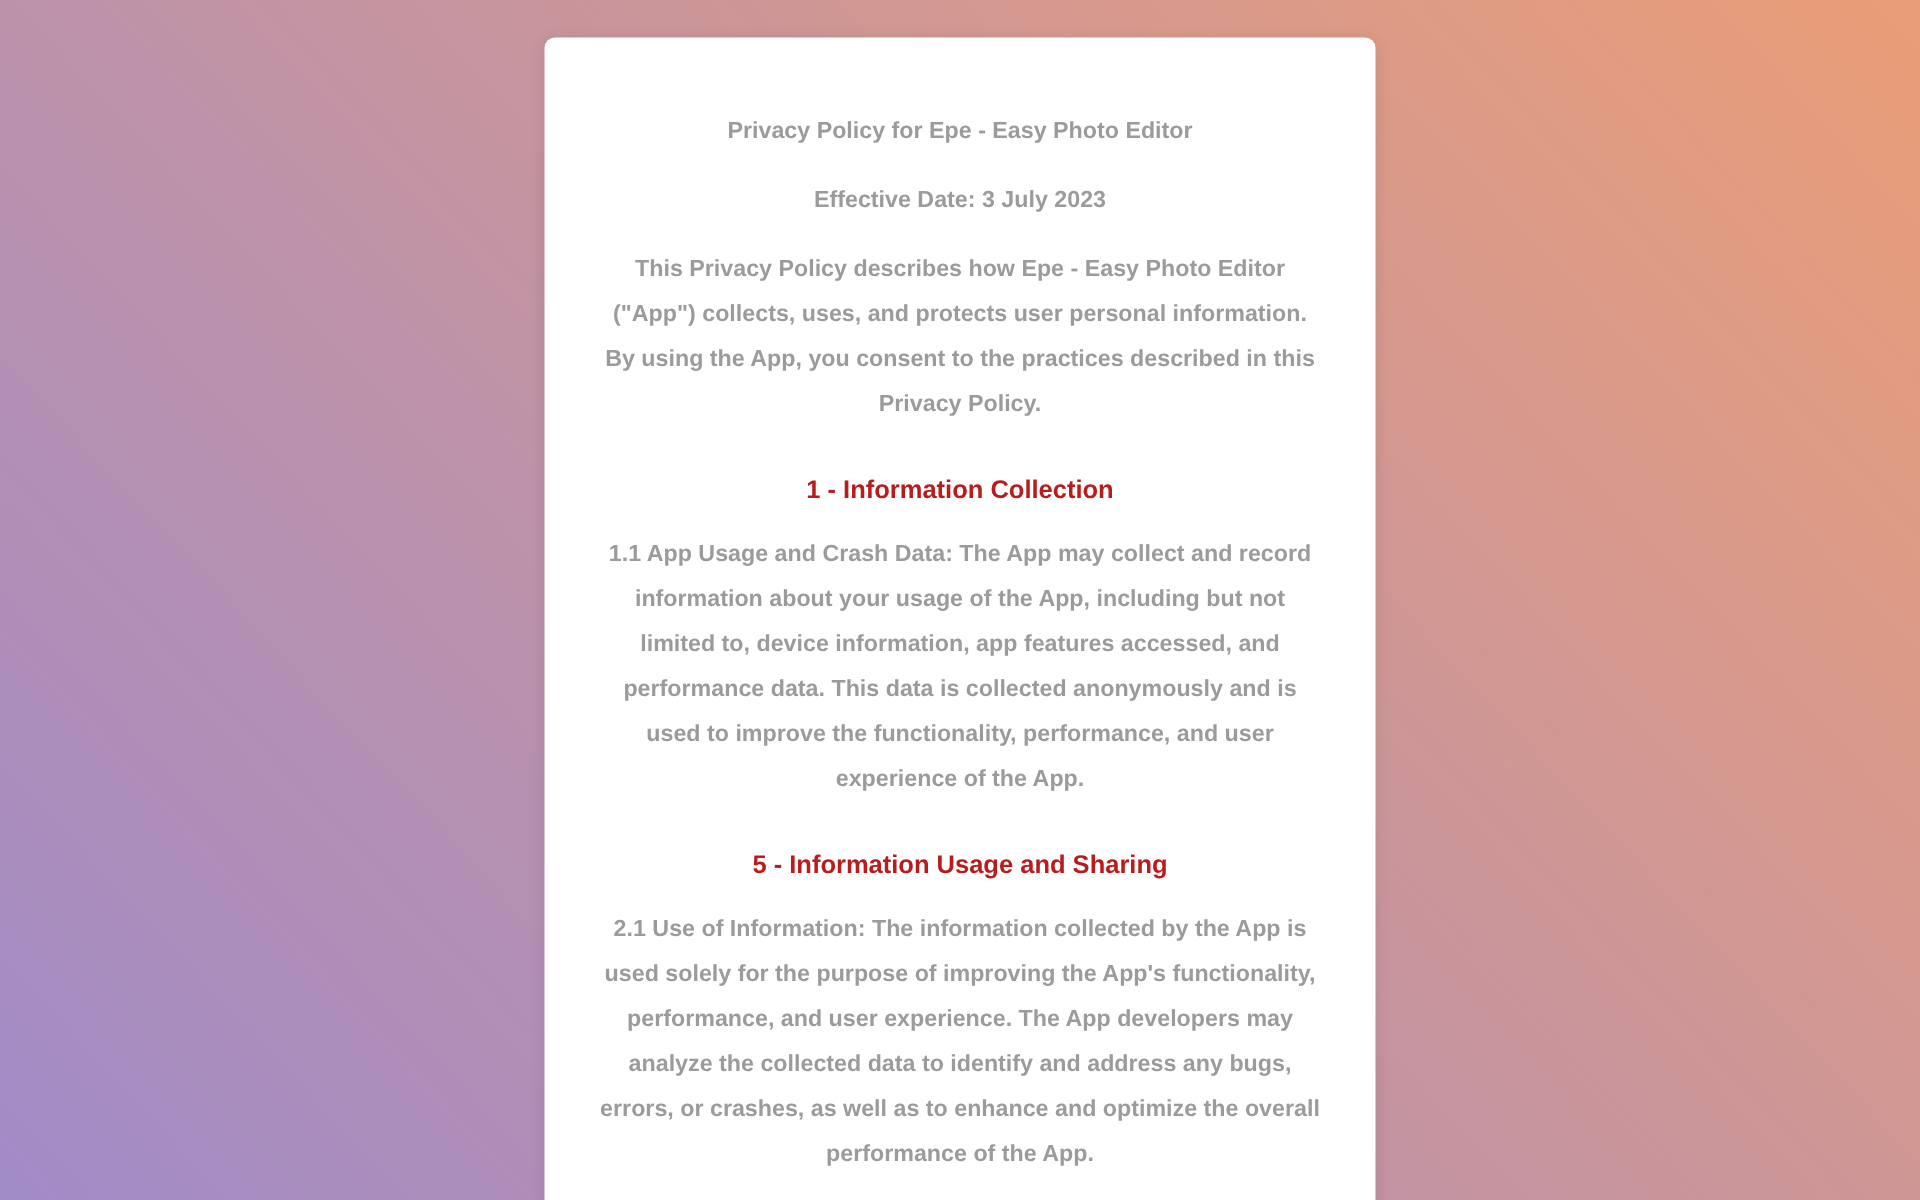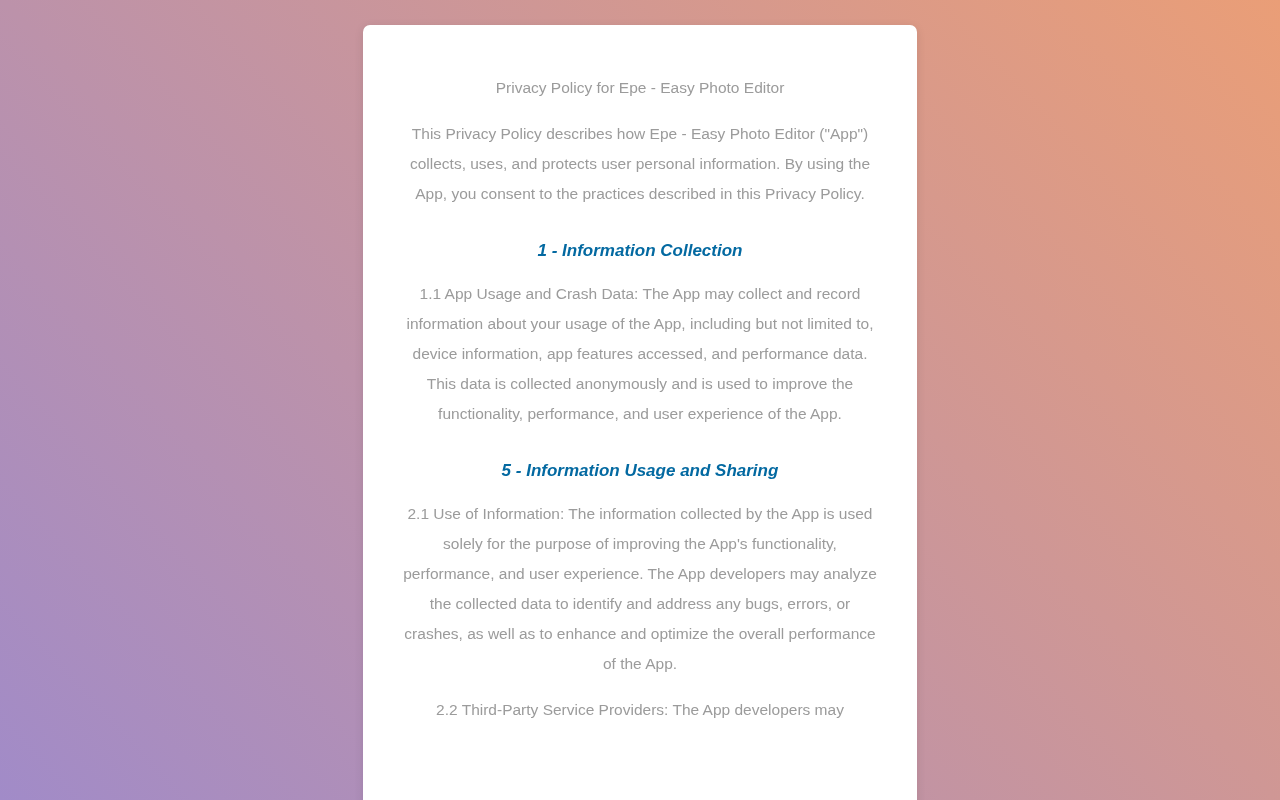--- a/index.html
+++ b/index.html
@@ -31,45 +31,45 @@
     font-size: 42px;
     line-height: 48px;
     font-weight: 300;
     letter-spacing: 0.5px;
     color: #7b7b7b;
     margin: 20px 0 28px;
   }
   .para {
     font-size: 15.5px;
     line-height: 30px;
-    font-weight: 400;
+    font-weight: 700;
     color: #9b9b9b;
     margin: 16px 0;
   }
   .section-heading {
     font-size: 17px;
     line-height: 24px;
     font-weight: 700;
-    color: #0369a1;
+    color: #b91c1c;
     margin: 30px 0 0;
-    font-style: italic;
   }
   .section-body {
     margin-top: 16px;
   }
 </style>
 </head>
 <body>
 
 <div class="page-bg" style="background: linear-gradient(227deg, rgb(234, 158, 119) 0%, rgb(161, 139, 200) 100%);">
   <div class="card" style="background: rgb(255, 255, 255);">
 
 
     <p class="para">Privacy Policy for Epe - Easy Photo Editor</p>
 
+    <p class="para">Effective Date: 3 July 2023</p>
 
     <p class="para">This Privacy Policy describes how Epe - Easy Photo Editor ("App") collects, uses, and protects user personal information. By using the App, you consent to the practices described in this Privacy Policy.</p>
 
     <div class="section">
       <h2 class="section-heading">1 - Information Collection</h2>
       <p class="para section-body">1.1 App Usage and Crash Data: The App may collect and record information about your usage of the App, including but not limited to, device information, app features accessed, and performance data. This data is collected anonymously and is used to improve the functionality, performance, and user experience of the App.</p>
     </div>
 
     <div class="section">
       <h2 class="section-heading">5 - Information Usage and Sharing</h2>

